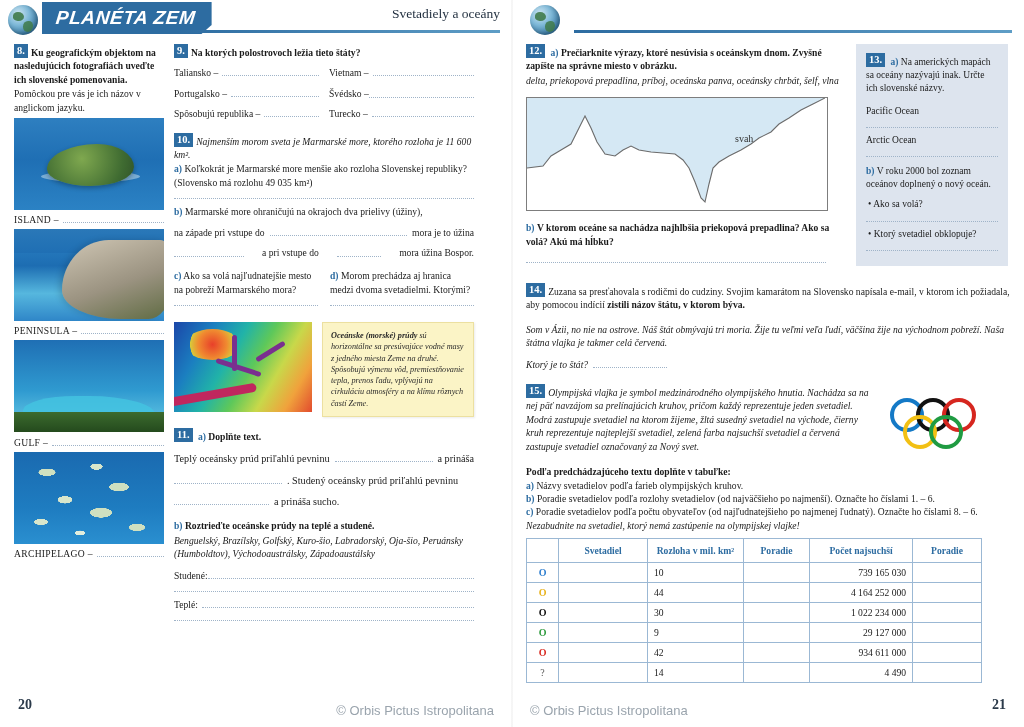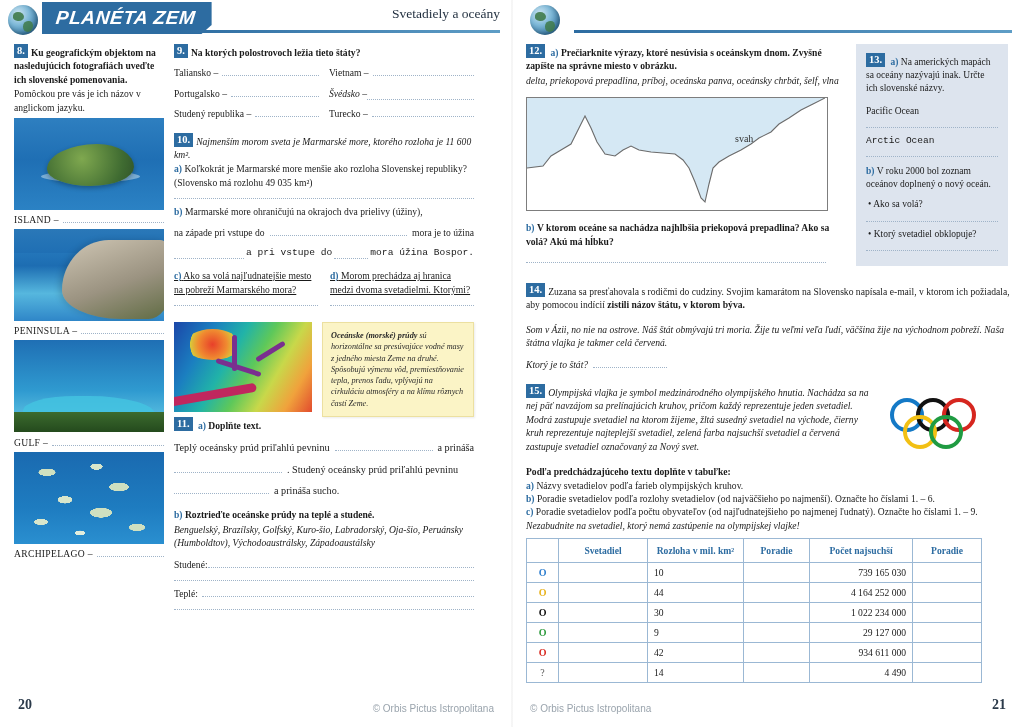--- a/index.html
+++ b/index.html
@@ -127,21 +127,21 @@
   .rings{position:absolute;right:22px;top:398px;width:112px;height:62px;}
   .ring{position:absolute;width:34px;height:34px;border-radius:50%;border:4px solid #000;box-sizing:border-box;}
   .r1{left:0;top:0;border-color:#1479c6;}
   .r2{left:26px;top:0;border-color:#111;}
   .r3{left:52px;top:0;border-color:#d6261f;}
   .r4{left:13px;top:17px;border-color:#f2c014;}
   .r5{left:39px;top:17px;border-color:#1f9b42;}
 
   .footer{position:absolute;bottom:8px;left:0;right:0;height:22px;}
   .pgnum{position:absolute;font-family:"Liberation Serif",serif;font-weight:bold;font-size:14px;color:#2b3a4a;}
-  .copy{position:absolute;font-family:"Liberation Sans",sans-serif;font-size:10px;color:#9aa4ad;}
+  .copy{position:absolute;font-family:"Liberation Sans",sans-serif;font-size:13px;color:#9aa4ad;}
 
   .bullet{margin-left:2px;}
 </style>
 </head>
 <body>
 
 <div class="spread">
 
   <div class="page page-left">
 
@@ -195,30 +195,30 @@
             <div style="flex:1">
               <div style="display:flex;align-items:baseline;gap:4px;margin-bottom:7px;">
                 <span>Taliansko –</span>
                 <span class="blank" style="flex:1"></span>
               </div>
               <div style="display:flex;align-items:baseline;gap:4px;margin-bottom:7px;">
                 <span>Portugalsko –</span>
                 <span class="blank" style="flex:1"></span>
               </div>
               <div style="display:flex;align-items:baseline;gap:4px;">
-                <span>Studený republika –</span>
+                <span>Spôsobujú republika –</span>
                 <span class="blank" style="flex:1"></span>
               </div>
             </div>
             <div style="flex:1">
               <div style="display:flex;align-items:baseline;gap:4px;margin-bottom:7px;">
                 <span>Vietnam –</span>
                 <span class="blank" style="flex:1"></span>
               </div>
-              <div style="display:flex;align-items:flex-end;gap:0;margin-bottom:7px;font-style:italic;">
+              <div style="display:flex;align-items:center;gap:0;margin-bottom:7px;">
                 <span>Švédsko –</span>
                 <span class="blank" style="flex:1"></span>
               </div>
               <div style="display:flex;align-items:baseline;gap:4px;">
                 <span>Turecko –</span>
                 <span class="blank" style="flex:1"></span>
               </div>
             </div>
           </div>
         </div>
@@ -234,28 +234,28 @@
 
           <div style="">
             <span class="sub">b)</span>
             <span>Marmarské more ohraničujú na okrajoch dva prielivy (úžiny),</span>
           </div>
           <div style="display:flex;align-items:baseline;gap:5px;margin-top:7px;">
             <span>na západe pri vstupe do</span>
             <span class="blank" style="flex:1"></span>
             <span>mora je to úžina</span>
           </div>
-          <div style="display:flex;align-items:flex-end;gap:2px;margin-top:7px;font-family:Liberation Mono, monospace;">
+          <div style="display:flex;align-items:center;gap:18px;margin-top:7px;">
             <span class="blank" style="width:70px"></span>
             <span>a pri vstupe do</span>
             <span class="blank" style="flex:1"></span>
             <span>mora úžina Bospor.</span>
           </div>
 
-          <div style="display:flex;gap:12px;margin-top:10px;text-decoration:underline;">
+          <div style="display:flex;gap:12px;margin-top:10px;">
             <div style="flex:1">
               <span class="sub">c)</span>
               <span>Ako sa volá najľudnatejšie mesto na pobreží Marmarského mora?</span>
               <div class="blankline"></div>
             </div>
             <div style="flex:1">
               <span class="sub">d)</span>
               <span>Morom prechádza aj hranica medzi dvoma svetadielmi. Ktorými?</span>
               <div class="blankline"></div>
             </div>
@@ -267,21 +267,21 @@
             <div class="map-arrow" style="left:42%;top:14%;width:5px;height:40%;"></div>
             <div class="map-arrow" style="left:30%;top:48%;width:34%;height:5px;transform:rotate(18deg);"></div>
             <div class="map-arrow" style="left:58%;top:30%;width:24%;height:5px;transform:rotate(-32deg);"></div>
           </div>
           <div class="infobox">
             <span class="b">Oceánske (morské) prúdy</span>
             <span>sú horizontálne sa presúvajúce vodné masy z jedného miesta Zeme na druhé. Spôsobujú výmenu vôd, premiestňovanie tepla, prenos ľadu, vplývajú na cirkuláciu atmosféry a na klímu rôznych častí Zeme.</span>
           </div>
         </div>
 
-        <div class="task" style="">
+        <div class="task" style="margin-top:11px;">
           <span class="num">11.</span>
           <span class="sub">a)</span>
           <span class="b">Doplňte text.</span>
 
           <div style="display:flex;align-items:baseline;gap:5px;margin-top:9px;font-size:10.2px;">
             <span>Teplý oceánsky prúd priľahlú pevninu</span>
             <span class="blank" style="flex:1"></span>
             <span>a prináša</span>
           </div>
           <div style="display:flex;align-items:baseline;gap:5px;margin-top:8px;font-size:10.2px;">
@@ -357,21 +357,21 @@
 
       <div class="rcol-b">
         <div class="sidebox">
           <span class="num">13.</span>
           <span class="sub">a)</span>
           <span>Na amerických mapách sa oceány nazývajú inak. Určte ich slovenské názvy.</span>
 
           <div style="margin-top:9px;">Pacific Ocean</div>
           <div class="blankline"></div>
 
-          <div style="font-family:Liberation Mono, monospace;">Arctic Ocean</div>
+          <div style="">Arctic Ocean</div>
           <div class="blankline"></div>
 
           <div style="margin-top:8px;">
             <span class="sub">b)</span>
             <span>V roku 2000 bol zoznam oceánov doplnený o nový oceán.</span>
           </div>
 
           <div class="bullet" style="margin-top:7px;">• Ako sa volá?</div>
           <div class="blankline"></div>
 
@@ -405,21 +405,21 @@
       <div class="ring r5"></div>
     </div>
 
     <div class="task" style="padding:0 14px;margin-top:12px;">
       <div class="b">Podľa predchádzajúceho textu doplňte v tabuľke:</div>
       <div><span class="sub">a)</span>
            <span>Názvy svetadielov podľa farieb olympijských kruhov.</span></div>
       <div><span class="sub">b)</span>
            <span>Poradie svetadielov podľa rozlohy svetadielov (od najväčšieho po najmenší). Označte ho číslami 1. – 6.</span></div>
       <div><span class="sub">c)</span>
-           <span>Poradie svetadielov podľa počtu obyvateľov (od najľudnatejšieho po najmenej ľudnatý). Označte ho číslami 1. – 9.</span></div>
+           <span>Poradie svetadielov podľa počtu obyvateľov (od najľudnatejšieho po najmenej ľudnatý). Označte ho číslami 8. – 6.</span></div>
       <div class="i">Nezabudnite na svetadiel, ktorý nemá zastúpenie na olympijskej vlajke!</div>
     </div>
 
     <table class="wt">
       <thead>
         <tr>
           <th style="width:24px"></th>
           <th style="width:92px">Svetadiel</th>
           <th style="width:104px">Rozloha v mil. km²</th>
           <th style="width:62px">Poradie</th>

